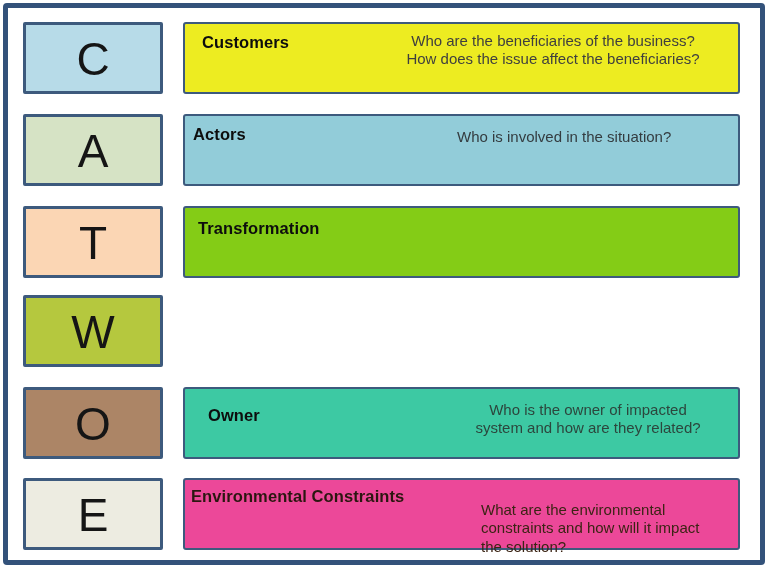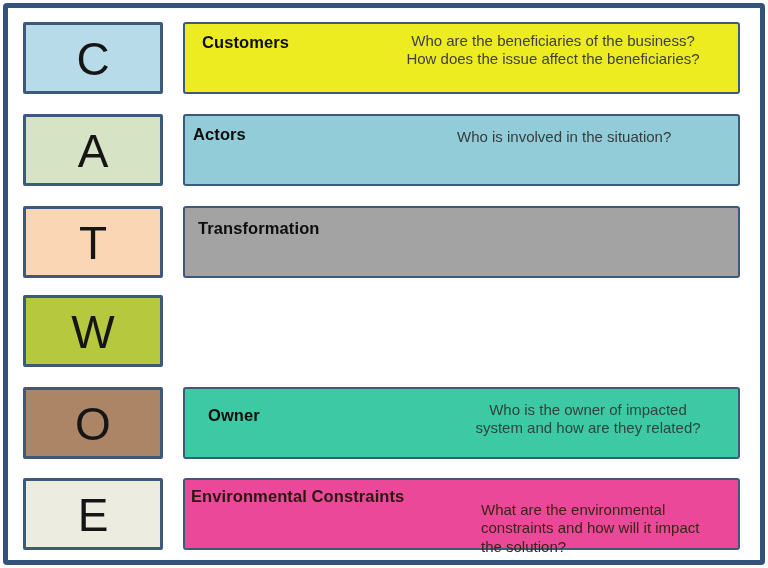--- a/index.html
+++ b/index.html
@@ -102,21 +102,21 @@
     <div class="bar" style="background-color: rgb(146, 204, 217);">
       <div class="bar-title" style="color: rgb(13, 13, 13);">Actors</div>
       <div class="bar-desc" style="color: rgb(52, 60, 64);">Who is involved in the situation?</div>
     </div>
   </div>
 
   <div class="row r3">
     <div class="letter-box" style="background-color: rgb(251, 214, 180);">
       <span class="letter">T</span>
     </div>
-    <div class="bar" style="background-color: #a3a3a3; text-align: center;">
+    <div class="bar" style="background-color: #84cc16; text-align: center;">
       <div class="bar-title" style="color: rgb(13, 13, 13);">Transformation</div>
     </div>
   </div>
 
   <div class="row r4">
     <div class="letter-box" style="background-color: rgb(181, 200, 62);">
       <span class="letter">W</span>
     </div>
   </div>
 

